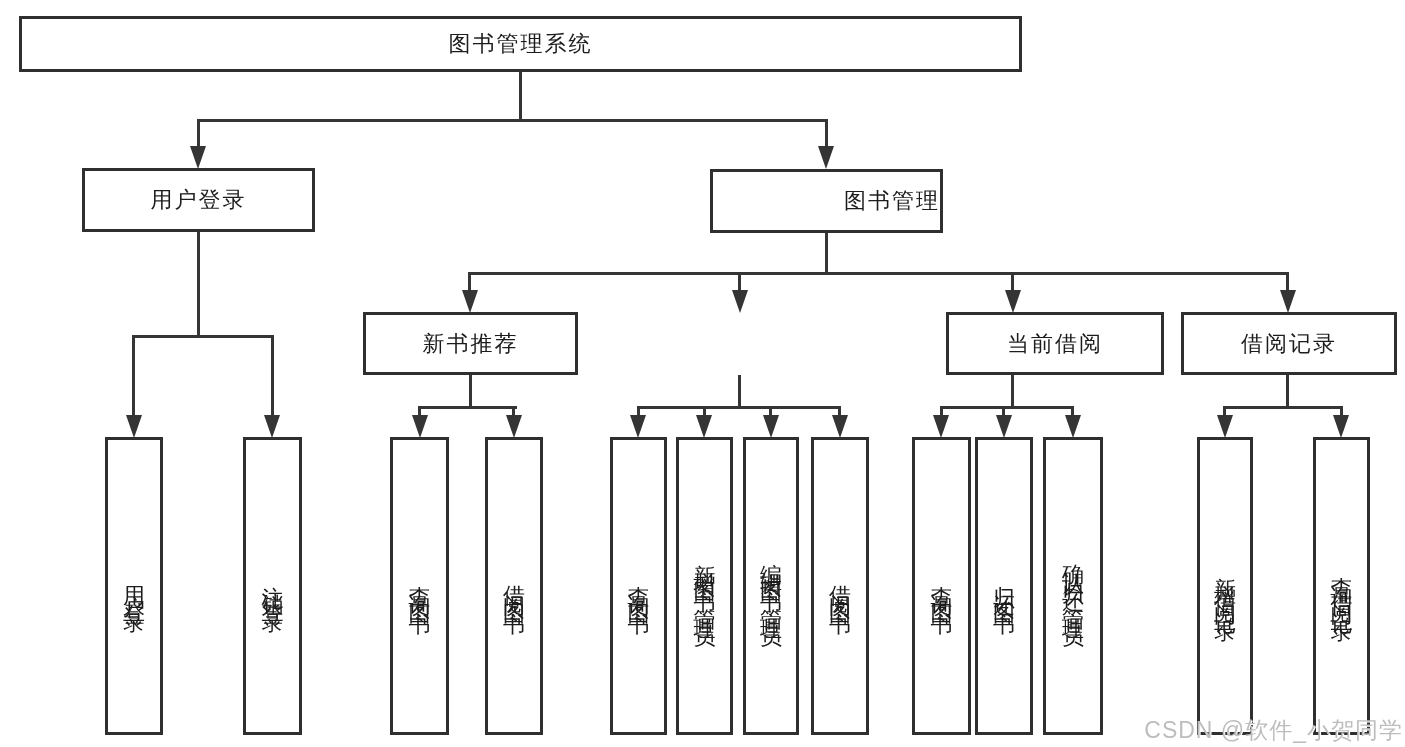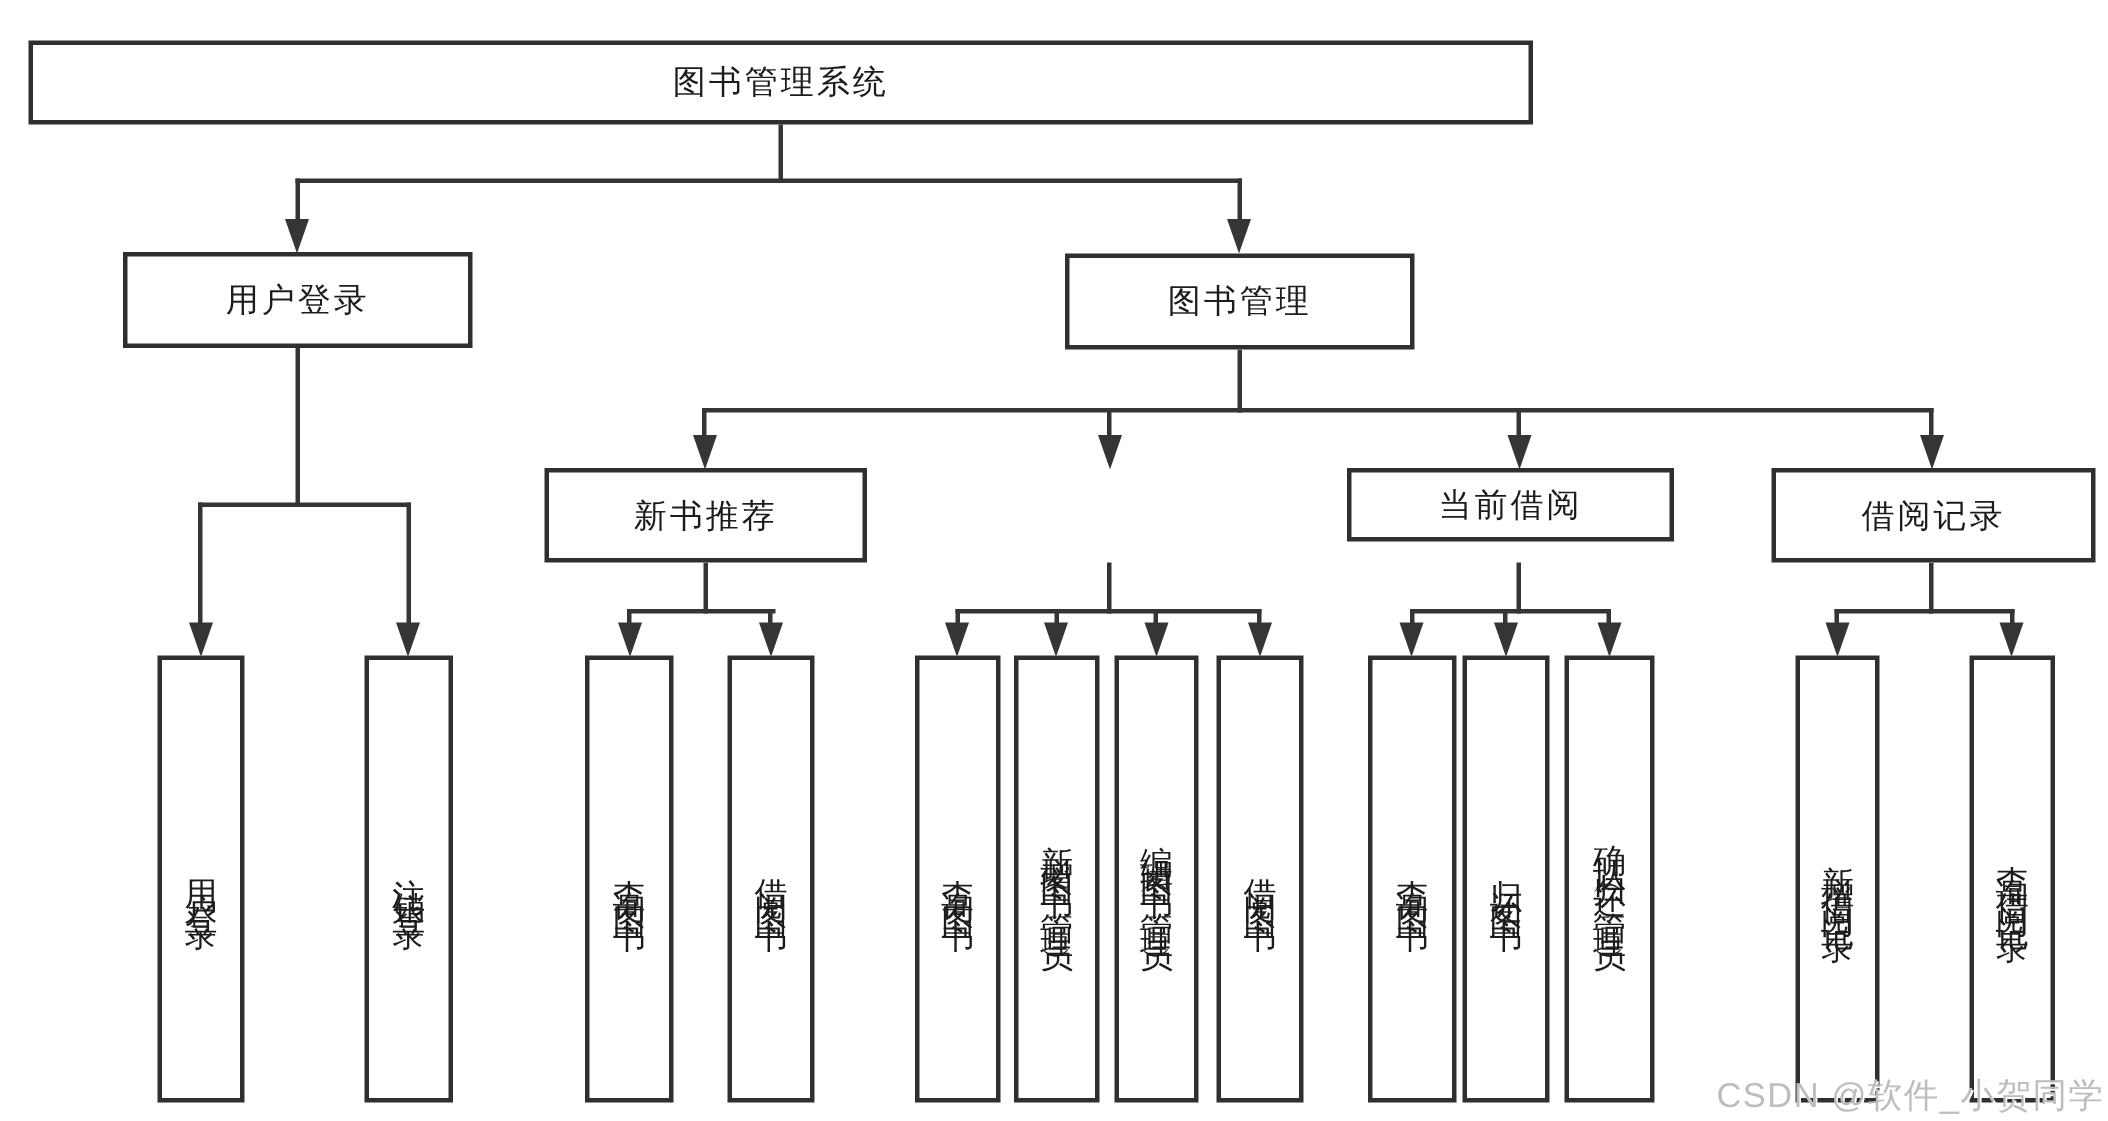--- a/index.html
+++ b/index.html
@@ -100,35 +100,35 @@
   <div class="v" style="left:1071px; top:406px; height:12px;"></div>
   <div class="arr" style="left:1065px; top:415px;"></div>
 
   <div class="v" style="left:1286px; top:375px; height:34px;"></div>
   <div class="h" style="left:1223px; top:406px; width:120px;"></div>
   <div class="v" style="left:1223px; top:406px; height:12px;"></div>
   <div class="arr" style="left:1217px; top:415px;"></div>
   <div class="v" style="left:1340px; top:406px; height:12px;"></div>
   <div class="arr" style="left:1333px; top:415px;"></div>
 
-  <div class="box" style="left:19px; top:27px; width:1003px; height:56px;">
+  <div class="box" style="left:19px; top:16px; width:1003px; height:56px;">
     <span class="hlabel">图书管理系统</span>
   </div>
 
   <div class="box" style="left:82px; top:168px; width:233px; height:64px;">
     <span class="hlabel">用户登录</span>
   </div>
-  <div class="box" style="left:710px; top:169px; width:233px; height:64px;">
+  <div class="box" style="left:710px; top:169px; width:233px; height:64px;justify-content:flex-end;">
     <span class="hlabel">图书管理</span>
   </div>
 
   <div class="box" style="left:363px; top:312px; width:215px; height:63px;">
     <span class="hlabel">新书推荐</span>
   </div>
-  <div class="box" style="left:898px; top:312px; width:218px; height:49px;">
+  <div class="box" style="left:946px; top:312px; width:218px; height:63px;">
     <span class="hlabel">当前借阅</span>
   </div>
   <div class="box" style="left:1181px; top:312px; width:216px; height:63px;">
     <span class="hlabel">借阅记录</span>
   </div>
 
   <div class="box" style="left:105px; top:437px; width:58px; height:298px;">
     <span class="vlabel">用户登录</span>
   </div>
   <div class="box" style="left:243px; top:437px; width:59px; height:298px;">

